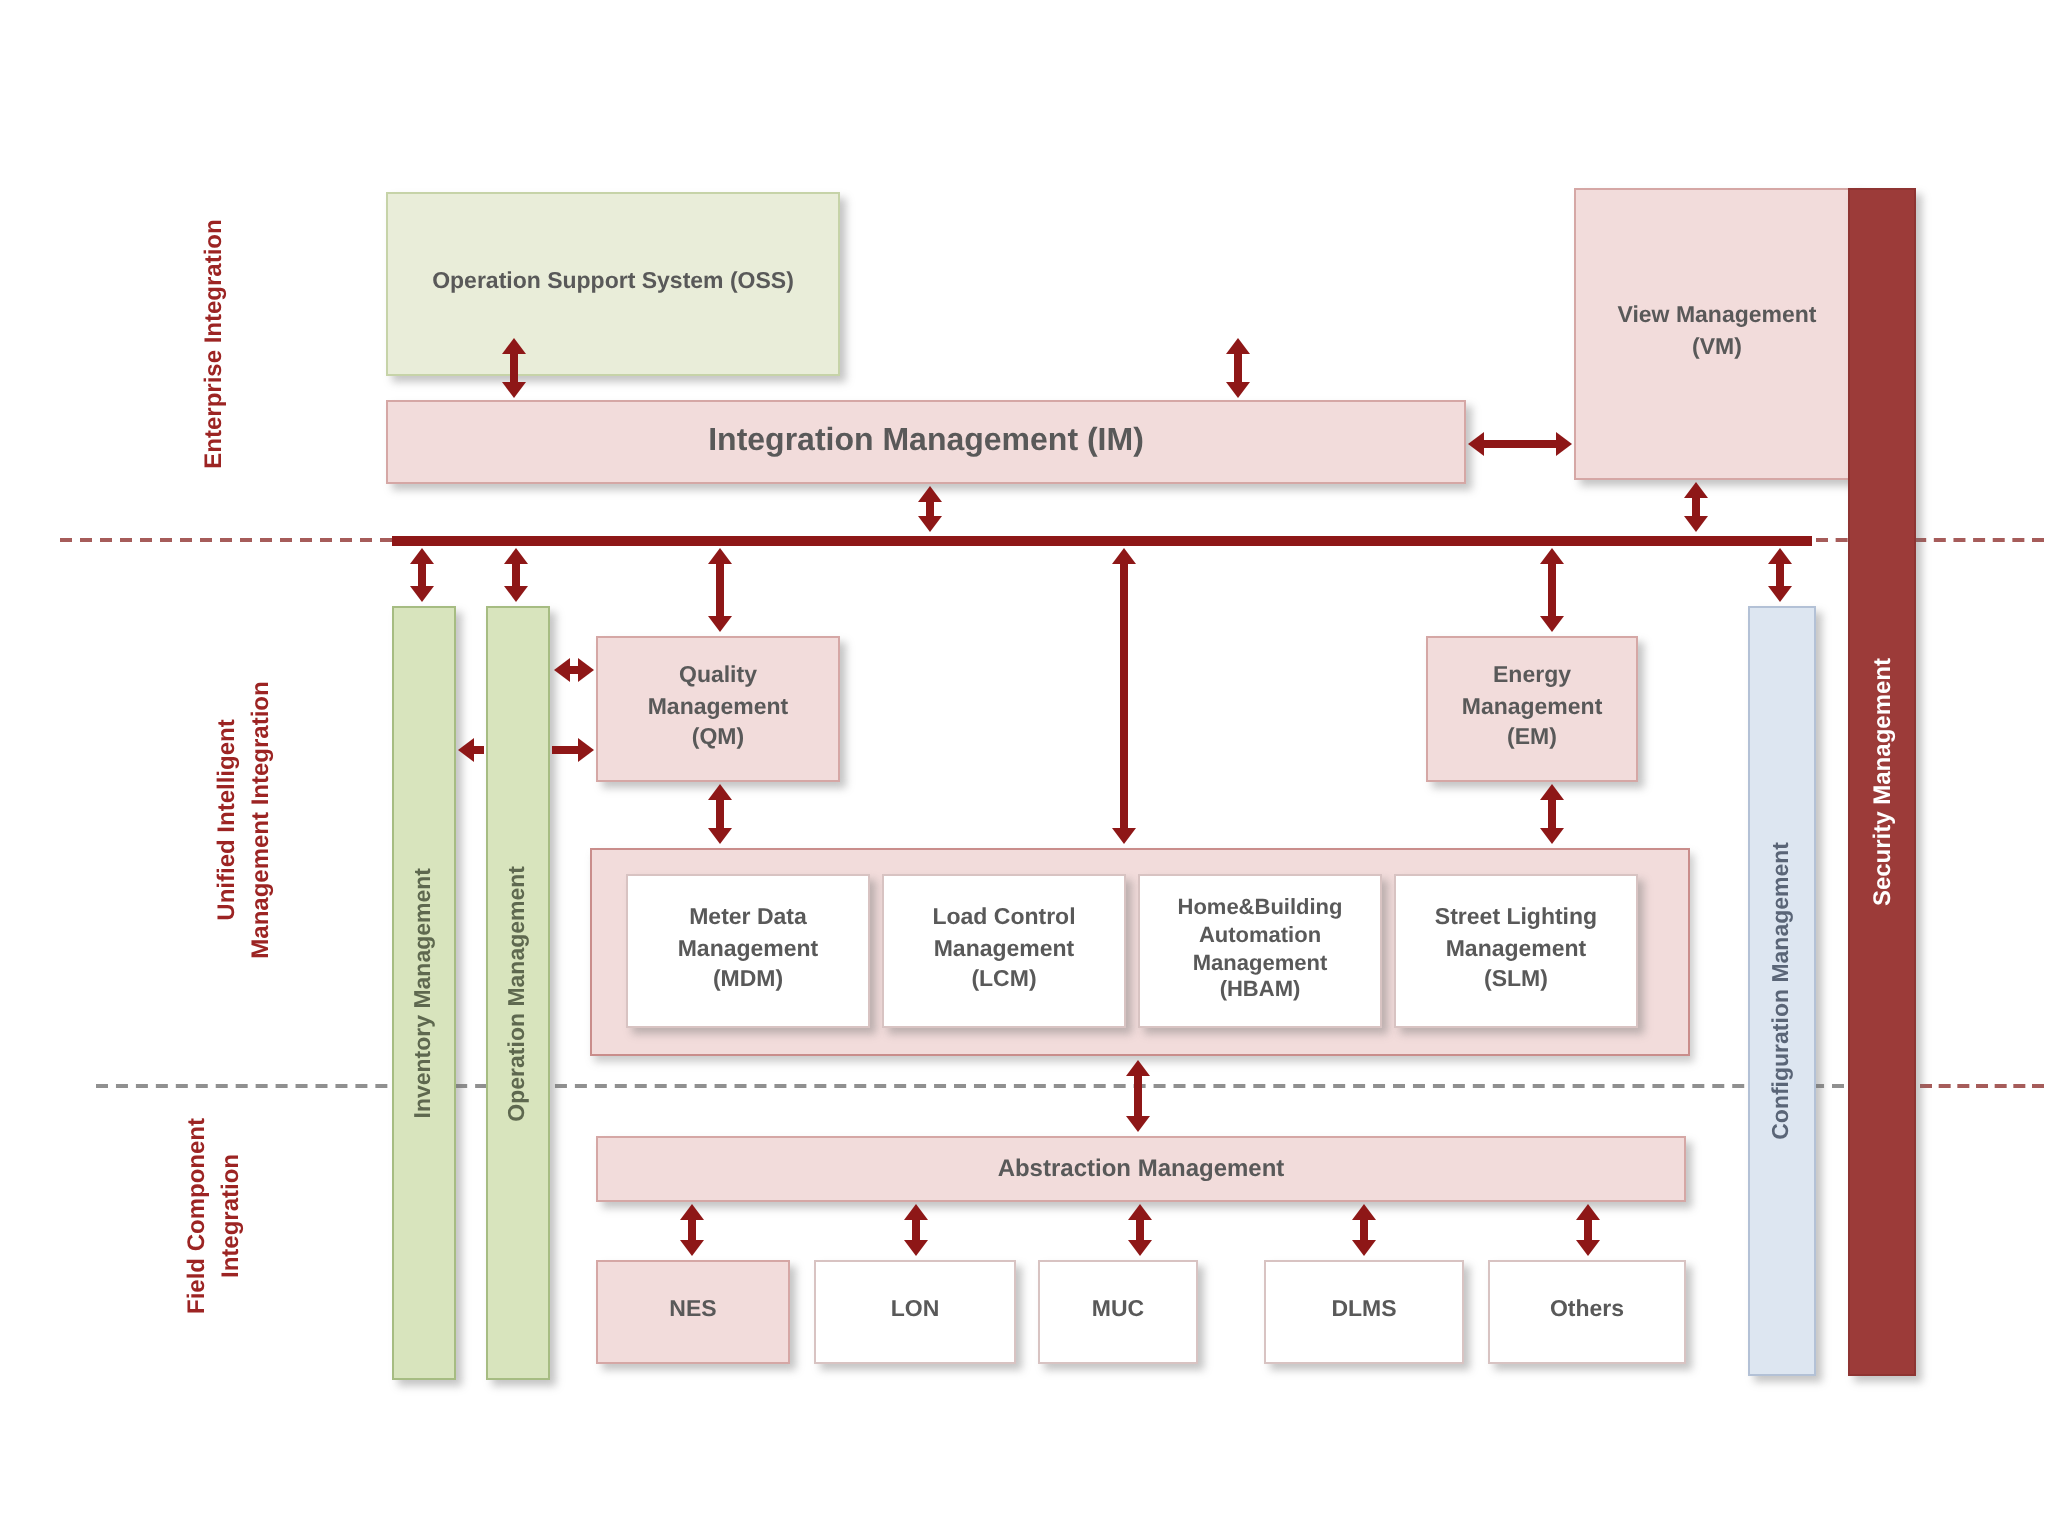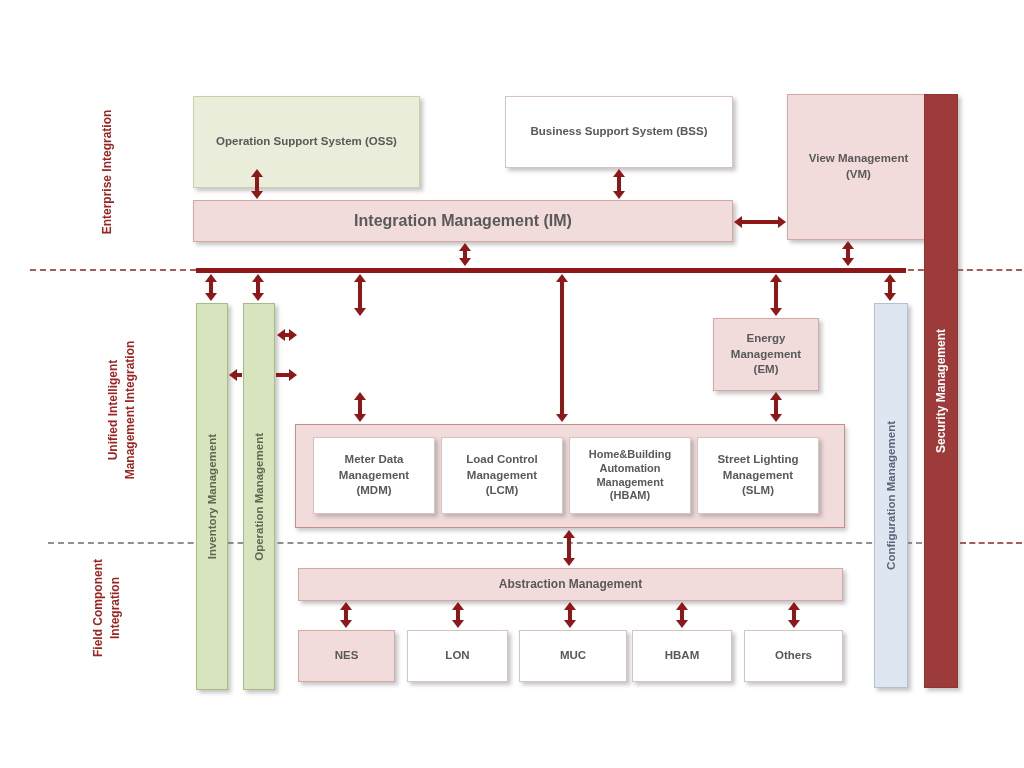--- a/index.html
+++ b/index.html
@@ -58,52 +58,52 @@
   <div class="dash gray" style="left:48px;top:542px;width:874px;"></div>
   <div class="dash" style="left:960px;top:542px;width:62px;"></div>
 
   <div class="slabel" style="left:107px;top:172px;">Enterprise Integration</div>
   <div class="slabel" style="left:122px;top:410px;">Unified Intelligent
 Management Integration</div>
   <div class="slabel" style="left:107px;top:608px;">Field Component
 Integration</div>
 
   <div class="bx green" style="left:193px;top:96px;width:227px;height:92px;padding:0 12px;">Operation Support System (OSS)</div>
-  <div class="bx white" style="left:505px;top:96px;width:228px;height:72px;padding:0 12px;">Business Support System (BSS)</div>
   <div class="bx" style="left:787px;top:94px;width:143px;height:146px;padding:0 18px;">View Management (VM)</div>
   <div class="bx" style="left:193px;top:200px;width:540px;height:42px;font-size:16px;">Integration Management (IM)</div>
 
   <div class="bus" style="left:196px;top:268px;width:710px;height:5px;"></div>
 
   <div class="vbar green" style="left:196px;top:303px;width:32px;height:387px;">
     <span class="vtext">Inventory Management</span>
   </div>
   <div class="vbar green" style="left:243px;top:303px;width:32px;height:387px;">
     <span class="vtext">Operation Management</span>
   </div>
   <div class="vbar blue" style="left:874px;top:303px;width:34px;height:385px;">
     <span class="vtext">Configuration Management</span>
   </div>
   <div class="vbar dark" style="left:924px;top:94px;width:34px;height:594px;">
     <span class="vtext">Security Management</span>
   </div>
 
+  <div class="bx" style="left:298px;top:318px;width:122px;height:73px;padding:0 20px;">Quality Management (QM)</div>
   <div class="bx" style="left:713px;top:318px;width:106px;height:73px;padding:0 20px;">Energy Management (EM)</div>
 
   <div class="bx container" style="left:295px;top:424px;width:550px;height:104px;"></div>
   <div class="bx white" style="left:313px;top:437px;width:122px;height:77px;padding:0 8px;">Meter Data Management (MDM)</div>
   <div class="bx white" style="left:441px;top:437px;width:122px;height:77px;padding:0 8px;">Load Control Management (LCM)</div>
   <div class="bx white" style="left:569px;top:437px;width:122px;height:77px;padding:0 8px;font-size:11px;line-height:1.25;">Home&amp;Building Automation Management (HBAM)</div>
   <div class="bx white" style="left:697px;top:437px;width:122px;height:77px;padding:0 14px;">Street Lighting Management (SLM)</div>
 
   <div class="bx" style="left:298px;top:568px;width:545px;height:33px;font-size:12px;">Abstraction Management</div>
   <div class="bx" style="left:298px;top:630px;width:97px;height:52px;">NES</div>
   <div class="bx white" style="left:407px;top:630px;width:101px;height:52px;">LON</div>
-  <div class="bx white" style="left:519px;top:630px;width:108px;height:52px;">MUC</div>
-  <div class="bx white" style="left:632px;top:630px;width:100px;height:52px;">HBAM</div>
+  <div class="bx white" style="left:519px;top:630px;width:80px;height:52px;">MUC</div>
+  <div class="bx white" style="left:632px;top:630px;width:100px;height:52px;">DLMS</div>
   <div class="bx white" style="left:744px;top:630px;width:99px;height:52px;">Others</div>
 
   <div id="arrow-layer">
       <div class="arrow-v ht hb" style="left: 255px; top: 177px; height: 14px;"></div>
       <div class="arrow-v ht hb" style="left: 617px; top: 177px; height: 14px;"></div>
       <div class="arrow-v ht hb" style="left: 463px; top: 251px; height: 7px;"></div>
       <div class="arrow-v ht hb" style="left: 846px; top: 249px; height: 9px;"></div>
       <div class="arrow-v ht hb" style="left: 209px; top: 282px; height: 11px;"></div>
       <div class="arrow-v ht hb" style="left: 256px; top: 282px; height: 11px;"></div>
       <div class="arrow-v ht hb" style="left: 358px; top: 282px; height: 26px;"></div>

